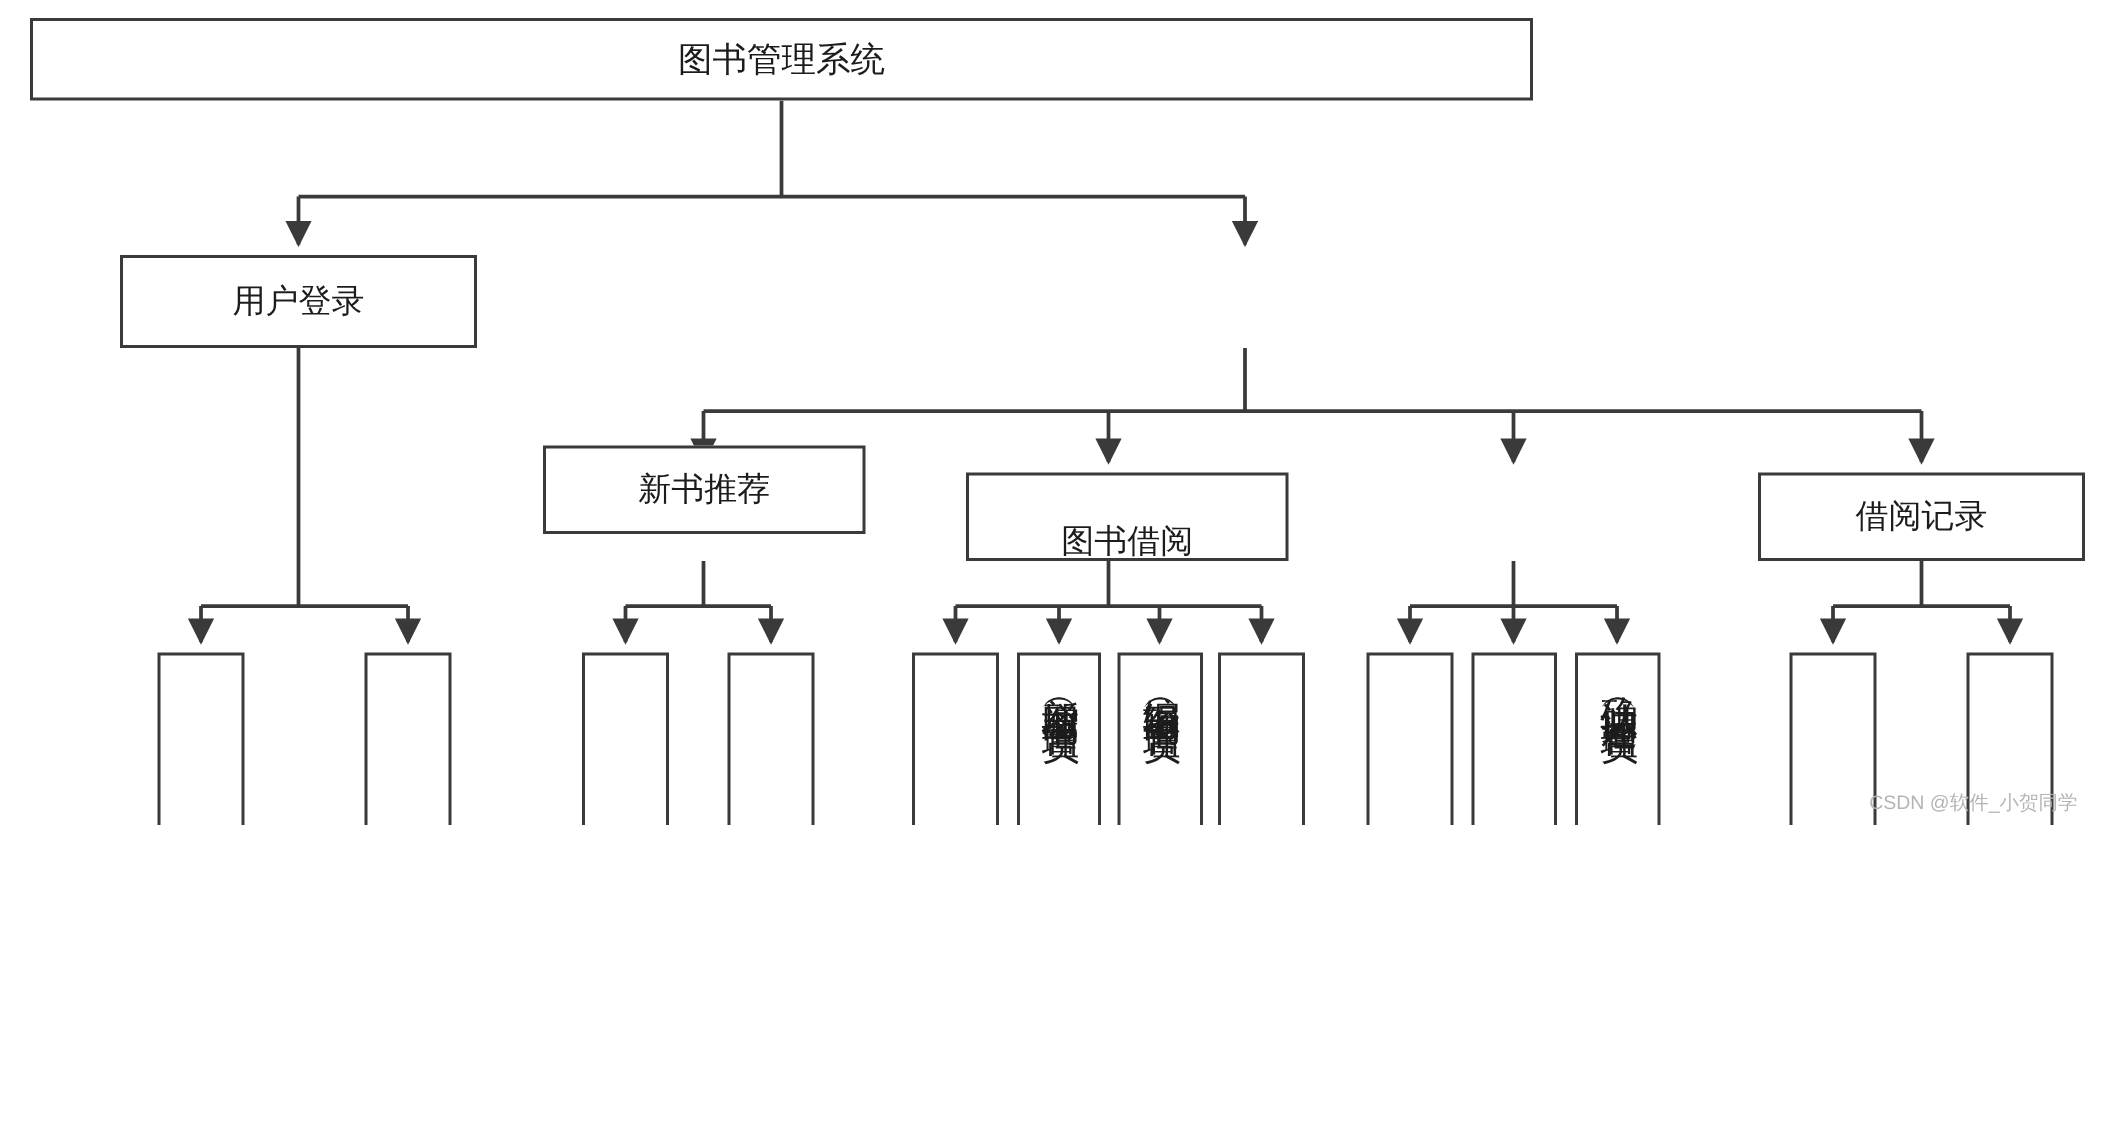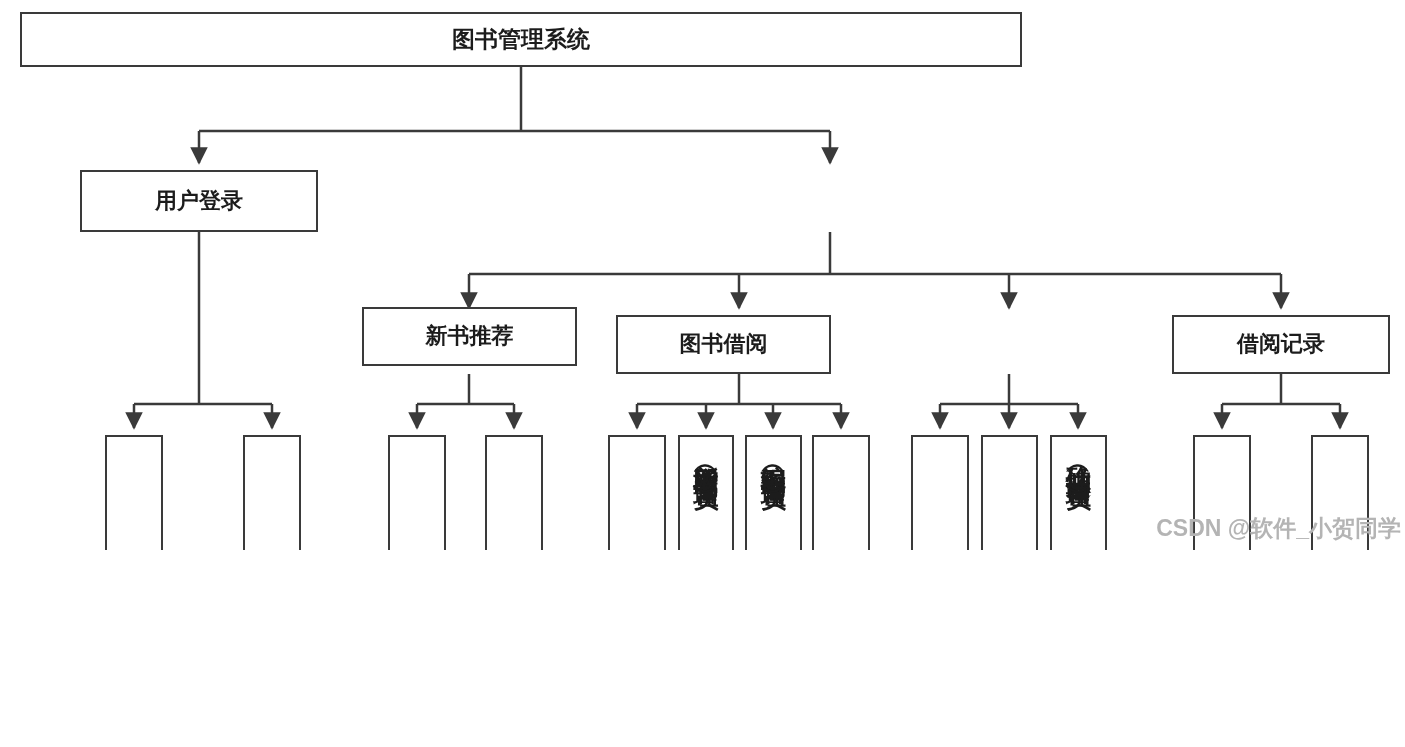--- a/index.html
+++ b/index.html
@@ -7,21 +7,20 @@
     padding: 0;
     background: #ffffff;
   }
   #canvas {
     position: relative;
     width: 1405px;
     height: 550px;
     background: #ffffff;
     overflow: hidden;
     font-family: "Liberation Sans", "DejaVu Sans", sans-serif;
-    font-weight: bold;
   }
   svg.wires {
     position: absolute;
     left: 0;
     top: 0;
     width: 1405px;
     height: 747px;
     pointer-events: none;
   }
   .node {
@@ -57,23 +56,23 @@
   }
   .leaf .lbl {
     writing-mode: vertical-rl;
     text-orientation: upright;
     font-size: 25px;
     letter-spacing: 3px;
     line-height: 1;
   }
   .watermark {
     position: absolute;
-    right: 4px;
+    right: 20px;
     bottom: 6px;
-    font-size: 23px;
+    font-size: 13px;
     color: #b4b4b4;
     z-index: 5;
     white-space: nowrap;
   }
 </style>
 </head>
 <body>
 
 <div id="canvas">
 
@@ -129,24 +128,24 @@
   </svg>
 
   <div class="node n-root" style="left:20px; top:12px; width:1002px; height:55px;">
     <span class="lbl">图书管理系统</span>
   </div>
 
   <div class="node n-mid" style="left:80px; top:170px; width:238px; height:62px;">
     <span class="lbl">用户登录</span>
   </div>
 
-  <div class="node n-mid" style="left:362px; top:307px; width:215px; height:59px;">
+  <div class="node n-mid" style="left:362px; top:297px; width:215px; height:59px;">
     <span class="lbl">新书推荐</span>
   </div>
-  <div class="node n-mid" style="left:616px; top:315px; width:215px; height:59px;">
+  <div class="node n-mid" style="left:644px; top:315px; width:215px; height:59px;align-items:flex-end;">
     <span class="lbl">图书借阅</span>
   </div>
   <div class="node n-mid" style="left:1172px; top:315px; width:218px; height:59px;">
     <span class="lbl">借阅记录</span>
   </div>
 
   <div class="node leaf vcenter" style="left:105px; top:435px; width:58px; height:299px;">
     <span class="lbl">用户登录</span>
   </div>
   <div class="node leaf vcenter" style="left:243px; top:435px; width:58px; height:299px;">

